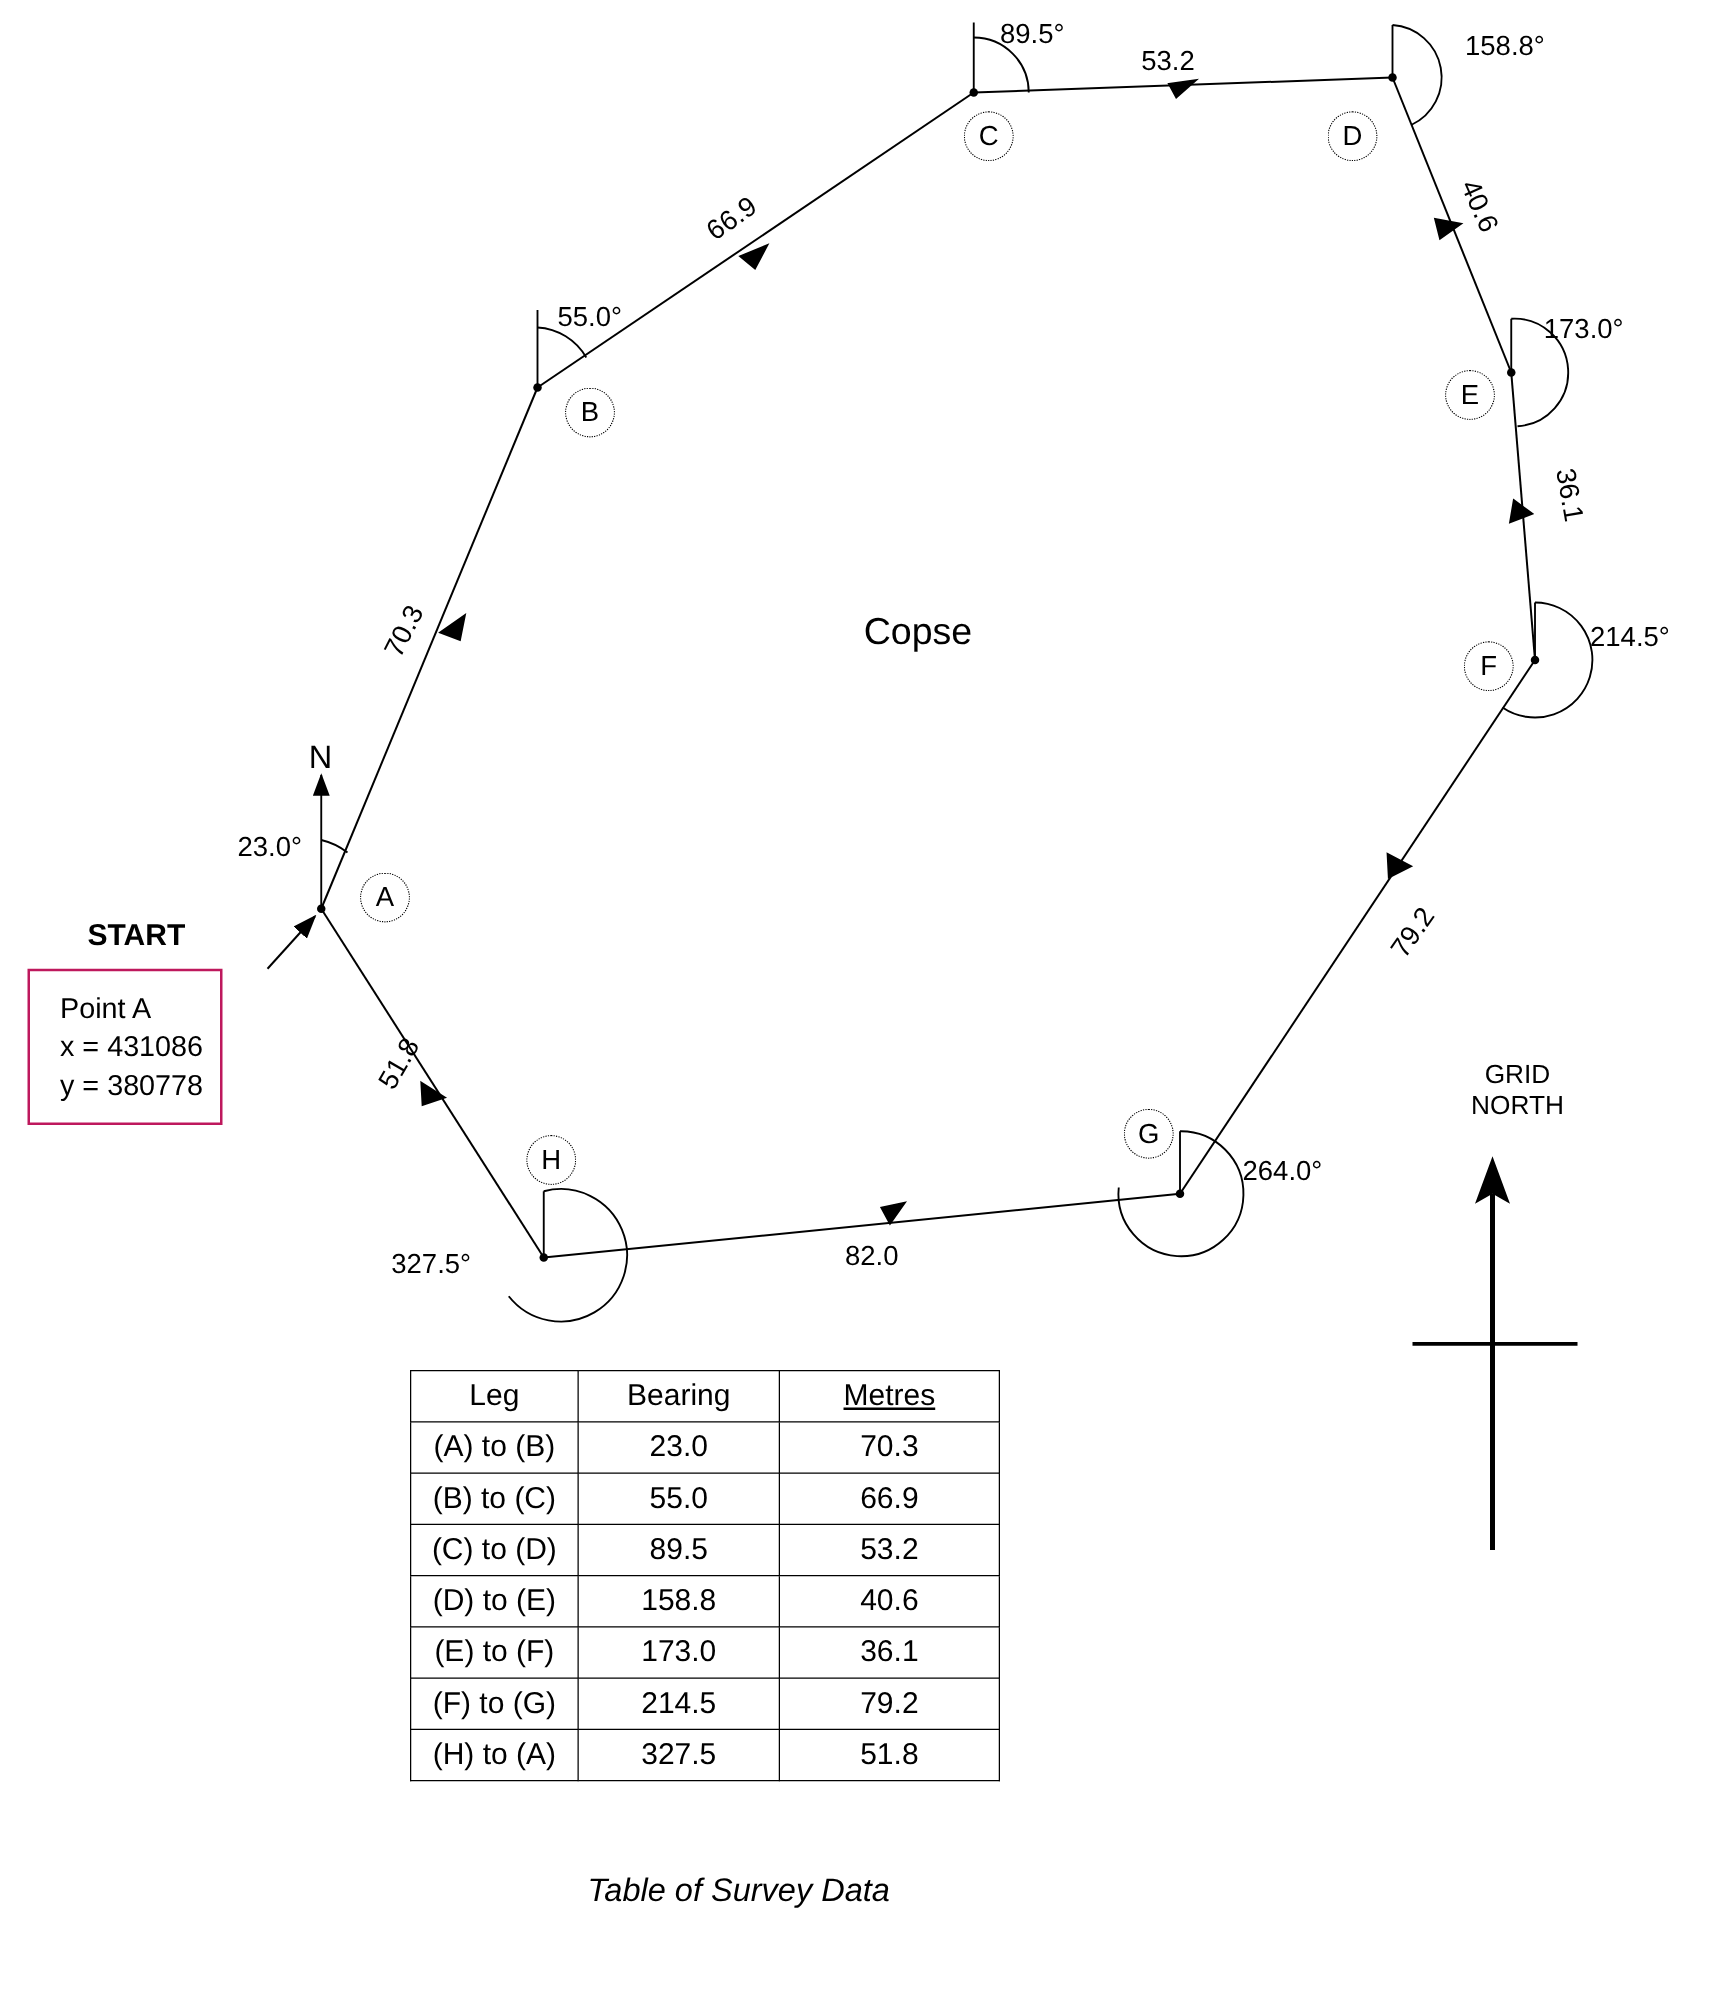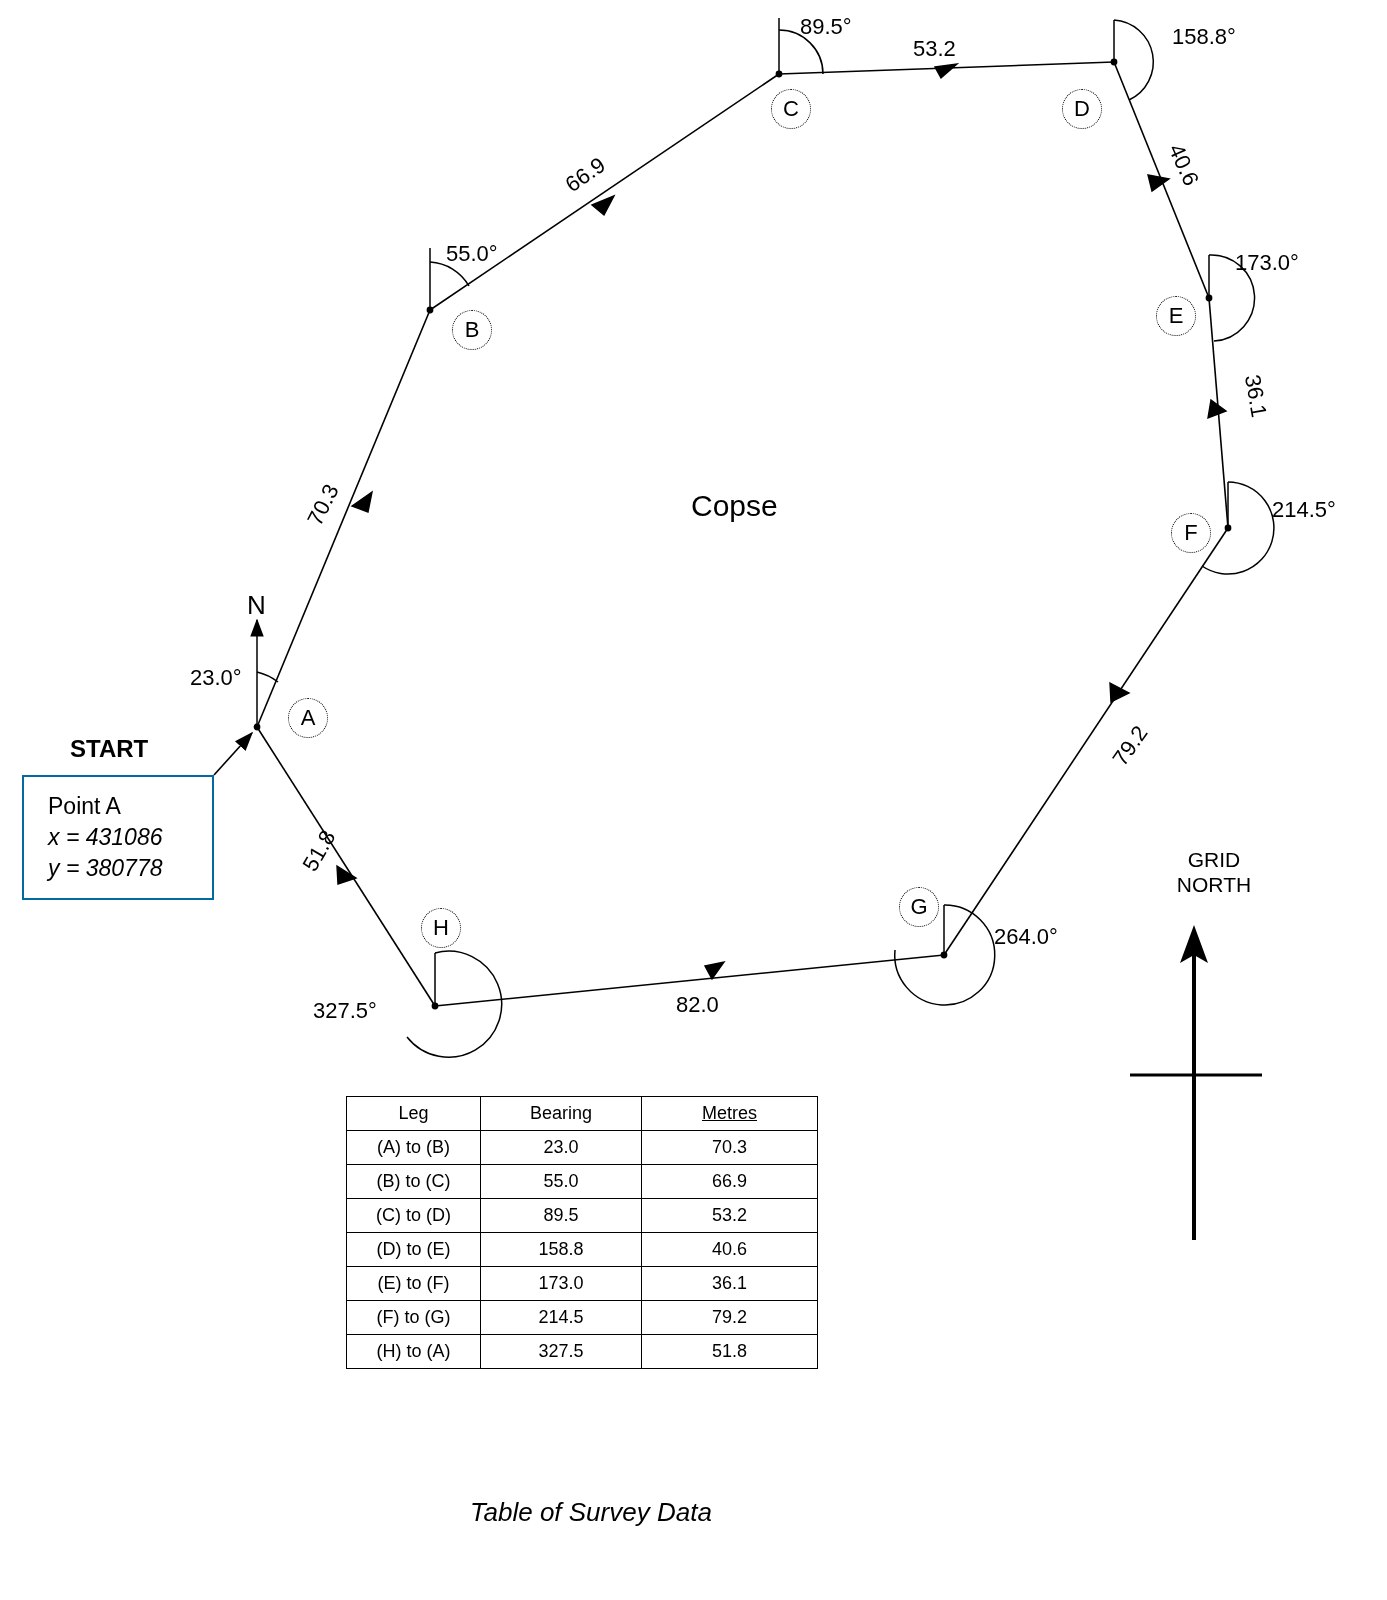--- a/index.html
+++ b/index.html
@@ -46,44 +46,44 @@
   .rot-p66 { transform: rotate(66deg); transform-origin: center center; }
   .rot-p83 { transform: rotate(80deg); transform-origin: center center; }
   .rot-n58 { transform: rotate(-55deg); transform-origin: center center; }
   .rot-n63 { transform: rotate(-60deg); transform-origin: center center; }
 
   
   #start-box {
     position: absolute;
     left: 22px;
     top: 775px;
-    width: 192px;
+    width: 156px;
     height: 125px;
-    border: 2px solid #0369a1;
+    border: 2px solid #be185d;
     box-sizing: border-box;
     padding: 14px 0 0 24px;
     font-size: 23px;
     line-height: 1.35;
   }
-  #start-box .it { font-style: italic; }
+  #start-box .it { }
   #start-label {
     position: absolute;
     left: 70px;
     top: 735px;
     font-size: 24px;
     font-weight: bold;
   }
 
   
   #survey-table {
     position: absolute;
-    left: 346px;
+    left: 328px;
     top: 1096px;
     border-collapse: collapse;
-    font-size: 18px;
+    font-size: 24px;
   }
   #survey-table th, #survey-table td {
     border: 1.6px solid #000;
     text-align: center;
     padding: 6px 0;
   }
   #survey-table th { font-weight: normal; }
   #survey-table .c0 { width: 133px; }
   #survey-table .c1 { width: 160px; }
   #survey-table .c2 { width: 175px; text-decoration: underline; }

